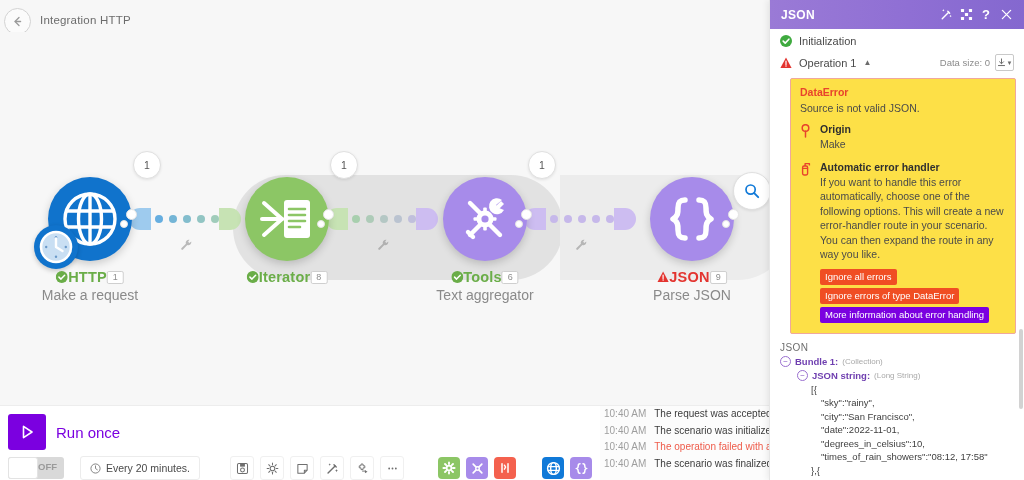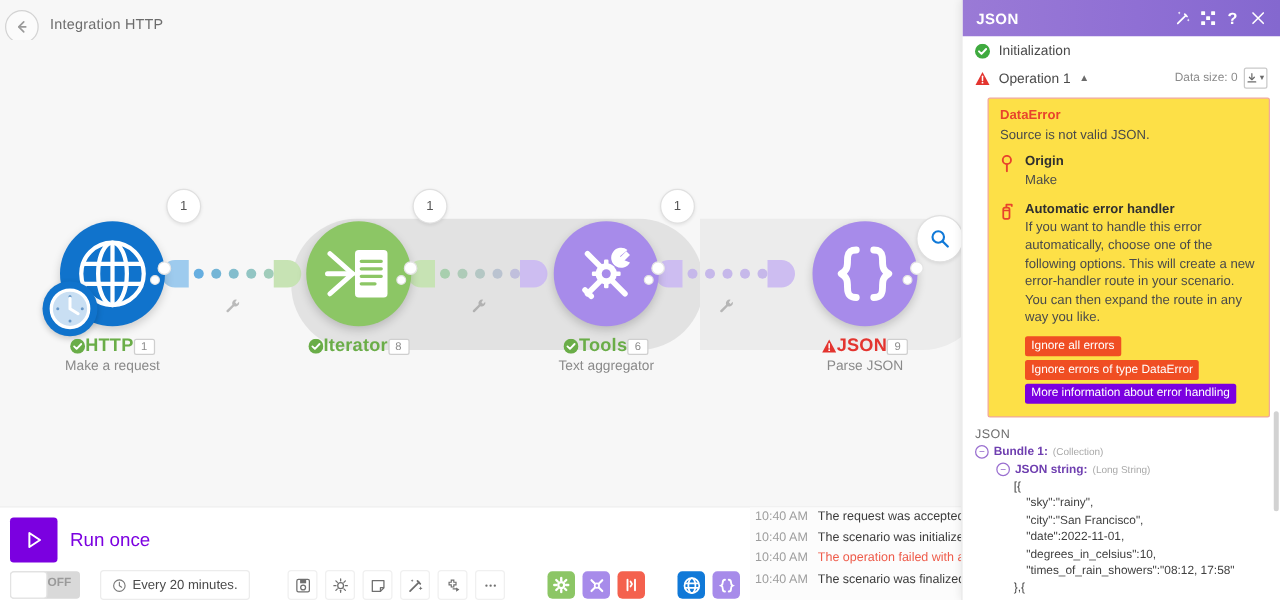--- a/index.html
+++ b/index.html
@@ -34,21 +34,21 @@
   .mod-circle svg{display:block;}
 
   
   .mod-label{position:absolute;top:92px;left:50%;transform:translateX(-50%);white-space:nowrap;text-align:center;}
   .mod-label .title-row{display:flex;align-items:center;justify-content:center;gap:0;}
   .mod-label .name{font-size:14.5px;font-weight:bold;letter-spacing:.2px;}
   .mod-label .name.ok{color:#6aad48;}
   .mod-label .name.err{color:#e3342f;}
   .mod-label .badge{display:inline-block;min-width:9px;padding:0px 3px;border:1px solid #cfcfcf;border-radius:2px;
                     font-size:9px;color:#8d8d8d;background:#fff;line-height:11px;text-align:center;}
-  .mod-label .sub{font-size:11px;color:#8a8a8a;margin-top:2px;}
+  .mod-label .sub{font-size:14px;color:#8a8a8a;margin-top:2px;}
   .st-ico{width:12px;height:12px;display:inline-block;}
 
   
   .bubble{position:absolute;background:#fff;border:1px solid #e0e0e0;border-radius:50%;
           display:flex;align-items:center;justify-content:center;font-size:10.5px;color:#555;
           box-shadow:0 1px 3px rgba(0,0,0,.09);}
   .bdot{position:absolute;background:#fff;border:1px solid #e4e4e4;border-radius:50%;}
 
   
   .dots{position:absolute;display:flex;align-items:center;gap:6px;}

